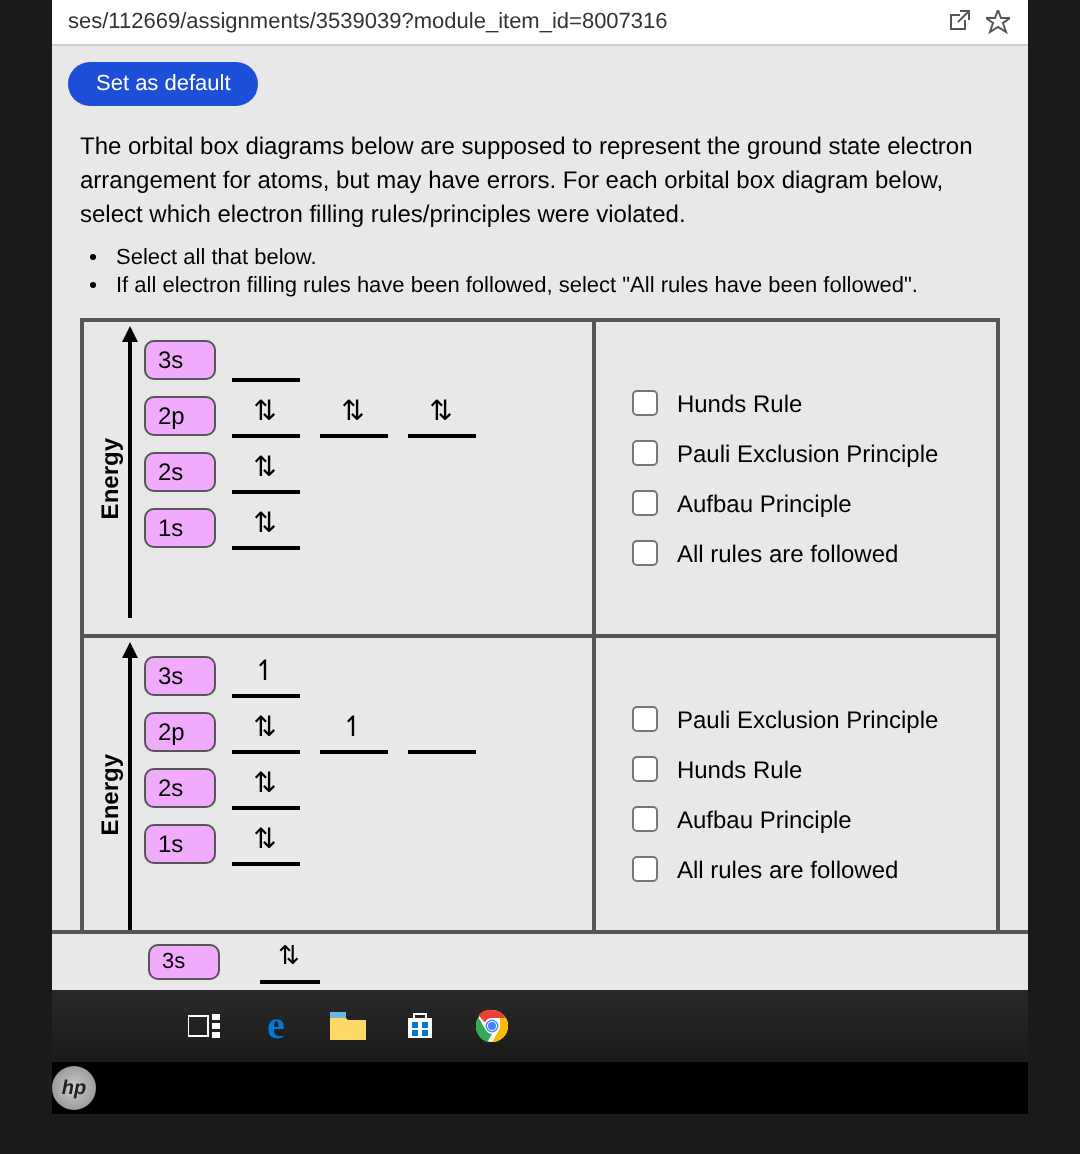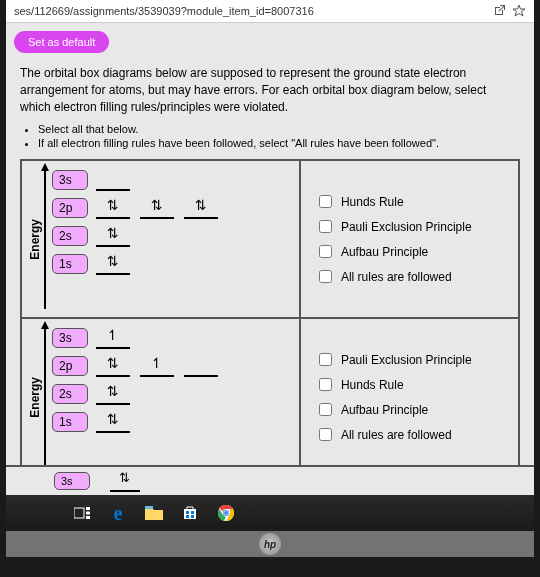--- a/index.html
+++ b/index.html
@@ -1,20 +1,20 @@
 <!DOCTYPE html>
 <html><head>
 <meta charset="utf-8">
 <style>
 body { margin:0; font-family:Arial,sans-serif; background:#1a1a1a; font-size:12px; }
-.screen { width:528px; height:557px; margin:0 auto; background:#e8e8e8; position:relative; overflow:hidden; }
+.screen { width:488px; height:557px; margin:0 auto; background:#e8e8e8; position:relative; overflow:hidden; }
 .addr { background:#fff; padding:4px 8px; font-size:11px; color:#333; display:flex; justify-content:space-between; align-items:center; border-bottom:1px solid #ccc; }
 .icons { display:flex; gap:6px; }
 .icon { width:14px; height:14px; display:flex; align-items:center; justify-content:center; }
-.default-btn { background:#d946ef; color:#fff; border:none; padding:5px 14px; border-radius:14px; font-size:11px; margin:8px 0 0 8px; cursor:pointer; }
+.default-btn { background:#1d4ed8; color:#fff; border:none; padding:5px 14px; border-radius:14px; font-size:11px; margin:8px 0 0 8px; cursor:pointer; }
 .content { padding:12px 14px; }
 .intro { font-weight:normal; font-size:12px; line-height:1.4; margin-bottom:8px; }
 ul.instr { margin:4px 0 10px 18px; padding:0; font-size:11px; }
 ul.instr li { margin-bottom:2px; }
 table.main { width:100%; border-collapse:collapse; border:2px solid #555; }
 table.main td { border:2px solid #555; padding:8px 6px; vertical-align:middle; }
 .diagram { display:flex; align-items:stretch; gap:6px; }
 .axis { display:flex; align-items:center; position:relative; }
 .axis-line { width:2px; background:#000; height:140px; position:relative; }
 .axis-line:before { content:""; position:absolute; top:-6px; left:-3px; border-left:4px solid transparent; border-right:4px solid transparent; border-bottom:8px solid #000; }
@@ -22,21 +22,21 @@
 .levels { display:flex; flex-direction:column; gap:6px; }
 .row { display:flex; align-items:center; gap:8px; }
 .sub { border:1.5px solid #555; border-radius:5px; padding:2px 6px; min-width:22px; text-align:left; font-size:12px; background:#f0abfc; }
 .boxes { display:flex; gap:10px; }
 .obox { border-bottom:2px solid #000; min-width:34px; height:20px; text-align:center; font-size:14px; font-family:serif; letter-spacing:1px; }
 .opts { display:flex; flex-direction:column; gap:6px; padding-left:8px; }
 .opt { display:flex; align-items:center; gap:6px; font-size:12px; }
 .opt input { width:13px; height:13px; cursor:pointer; }
 .taskbar { position:absolute; bottom:26px; left:0; right:0; height:36px; background:linear-gradient(#2a2a2a,#1a1a1a); display:flex; align-items:center; padding-left:60px; gap:4px; }
 .tb { width:32px; height:28px; display:flex; align-items:center; justify-content:center; font-size:16px; cursor:pointer; border-radius:2px; }
-.bezel { position:absolute; bottom:0; left:0; right:0; height:26px; background:#737373; display:flex; align-items:center; justify-content:center; }
+.bezel { position:absolute; bottom:0; left:0; right:0; height:26px; background:#000000; display:flex; align-items:center; justify-content:flex-start; }
 .hp { width:22px; height:22px; border-radius:50%; background:radial-gradient(#ccc,#888); display:flex; align-items:center; justify-content:center; font-size:10px; font-style:italic; font-weight:bold; color:#222; }
 .cut { position:absolute; bottom:62px; left:0; right:0; height:28px; border-top:2px solid #555; background:#e8e8e8; display:flex; align-items:center; padding-left:48px; gap:20px; }
 .cut .sub { font-size:11px; }
 .cut .obox { min-width:30px; font-size:13px; }
 </style>
 </head>
 <body>
 
 <div class="screen">
   <div class="addr">

